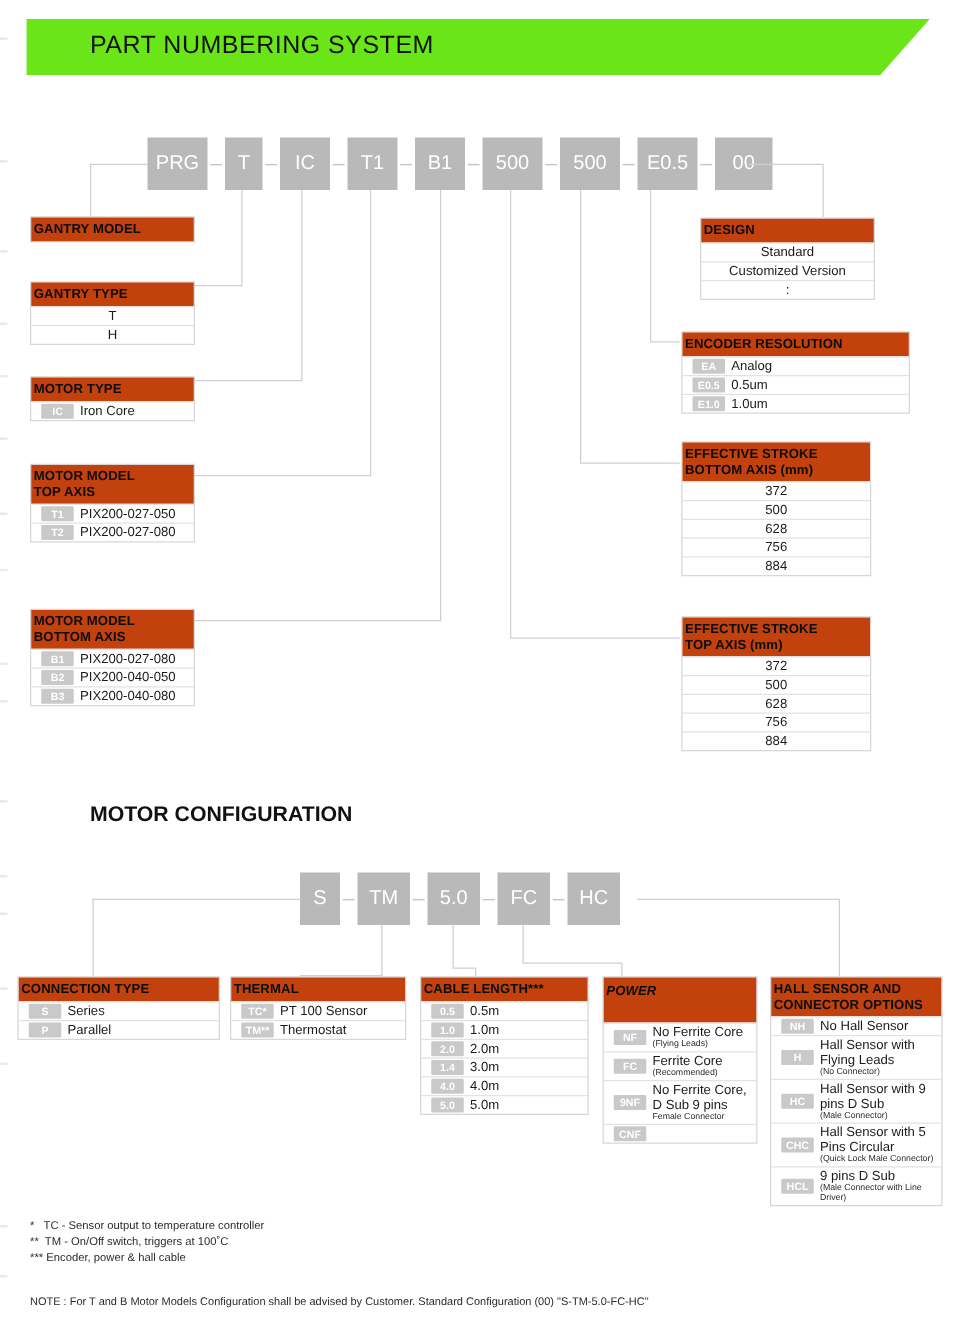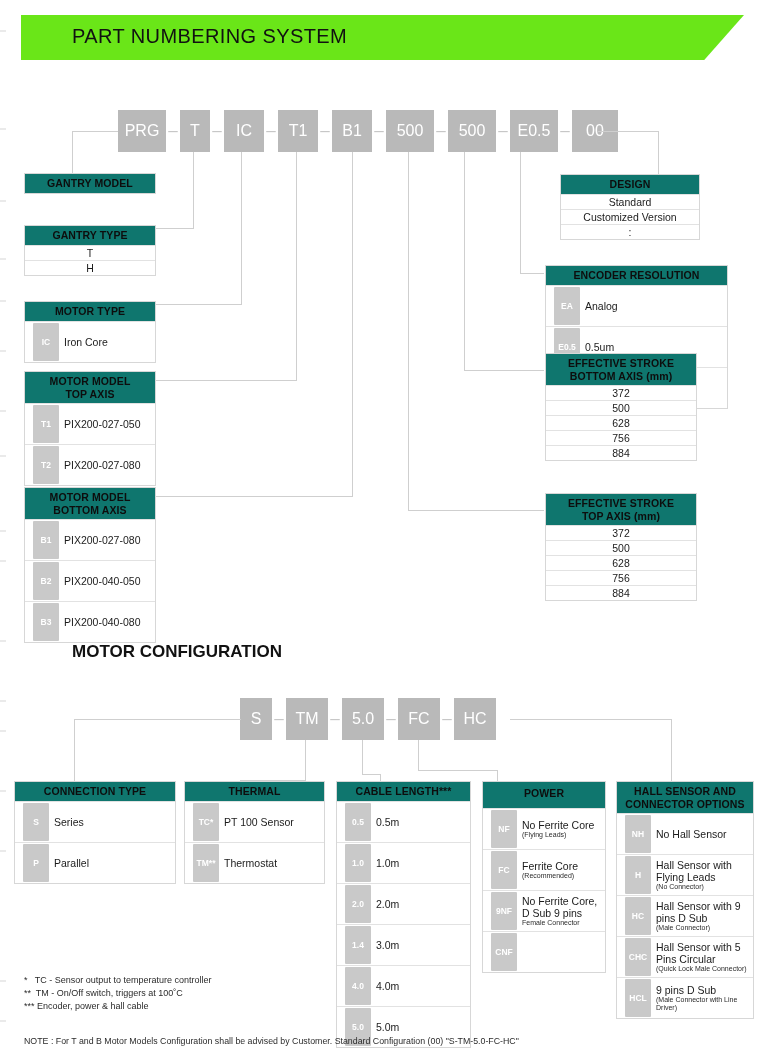--- a/index.html
+++ b/index.html
@@ -39,36 +39,36 @@
   }
 
   
   .ln{position:absolute;background:#cfcfcf;}
   .lnv{width:1px;}
   .lnh{height:1px;}
 
   
   .tbl{position:absolute;border:1px solid #d7d7d7;background:#fff;box-sizing:border-box;}
   .thd{
-    background:#0f766e;color:#0d0d0d;
-    font-size:10.5px;font-weight:bold;text-align:center;
+    background:#c2410c;color:#0d0d0d;
+    font-size:10.5px;font-weight:bold;text-align:left;
     padding:3px 2px;line-height:12.5px;letter-spacing:.1px;
   }
   .trow{
     border-top:1px solid #e2e2e2;
     font-size:10.5px;
     display:flex;align-items:center;
     min-height:15px;padding:1px 0;
     box-sizing:border-box;
   }
   .trow.center{justify-content:center;}
   .code{
     display:inline-block;background:#c9c9c9;color:#ffffff;
     font-size:8.5px;font-weight:bold;text-align:center;
-    padding:14px 0;margin:0 5px 0 8px;border-radius:1px;
+    padding:1px 0;margin:0 5px 0 8px;border-radius:1px;
     min-width:26px;flex:0 0 auto;
   }
   .lbl{font-size:10.5px;line-height:12px;}
   .sub{display:block;font-size:7px;line-height:8px;color:#2a2a2a;}
   .twocol{align-items:center;}
 
   
   #motorcfg-title{
     left:72px;top:642px;font-size:17px;font-weight:bold;color:#111;
   }
@@ -356,21 +356,21 @@
     <span class="code">4.0</span>
     <span class="lbl">4.0m</span>
   </div>
   <div class="trow">
     <span class="code">5.0</span>
     <span class="lbl">5.0m</span>
   </div>
 </div>
 
 <div class="tbl" style="left:482px;top:781px;width:124px;">
-  <div class="thd" style="padding:5px 2px 8px;">POWER</div>
+  <div class="thd" style="padding:5px 2px 18px;font-style:italic;">POWER</div>
   <div class="trow twocol">
     <span class="code">NF</span>
     <span class="lbl">
       <span>No Ferrite Core</span>
       <span class="sub">(Flying Leads)</span>
     </span>
   </div>
   <div class="trow twocol">
     <span class="code">FC</span>
     <span class="lbl">

